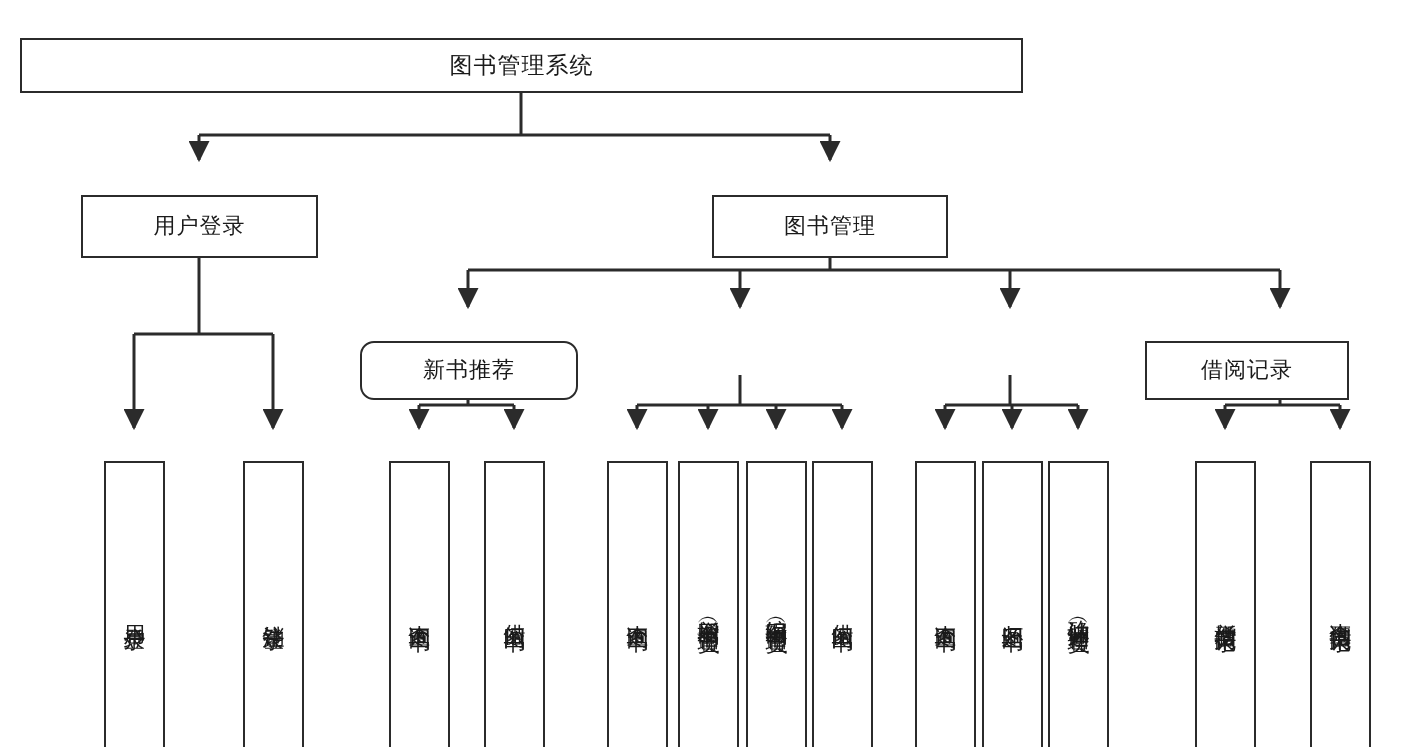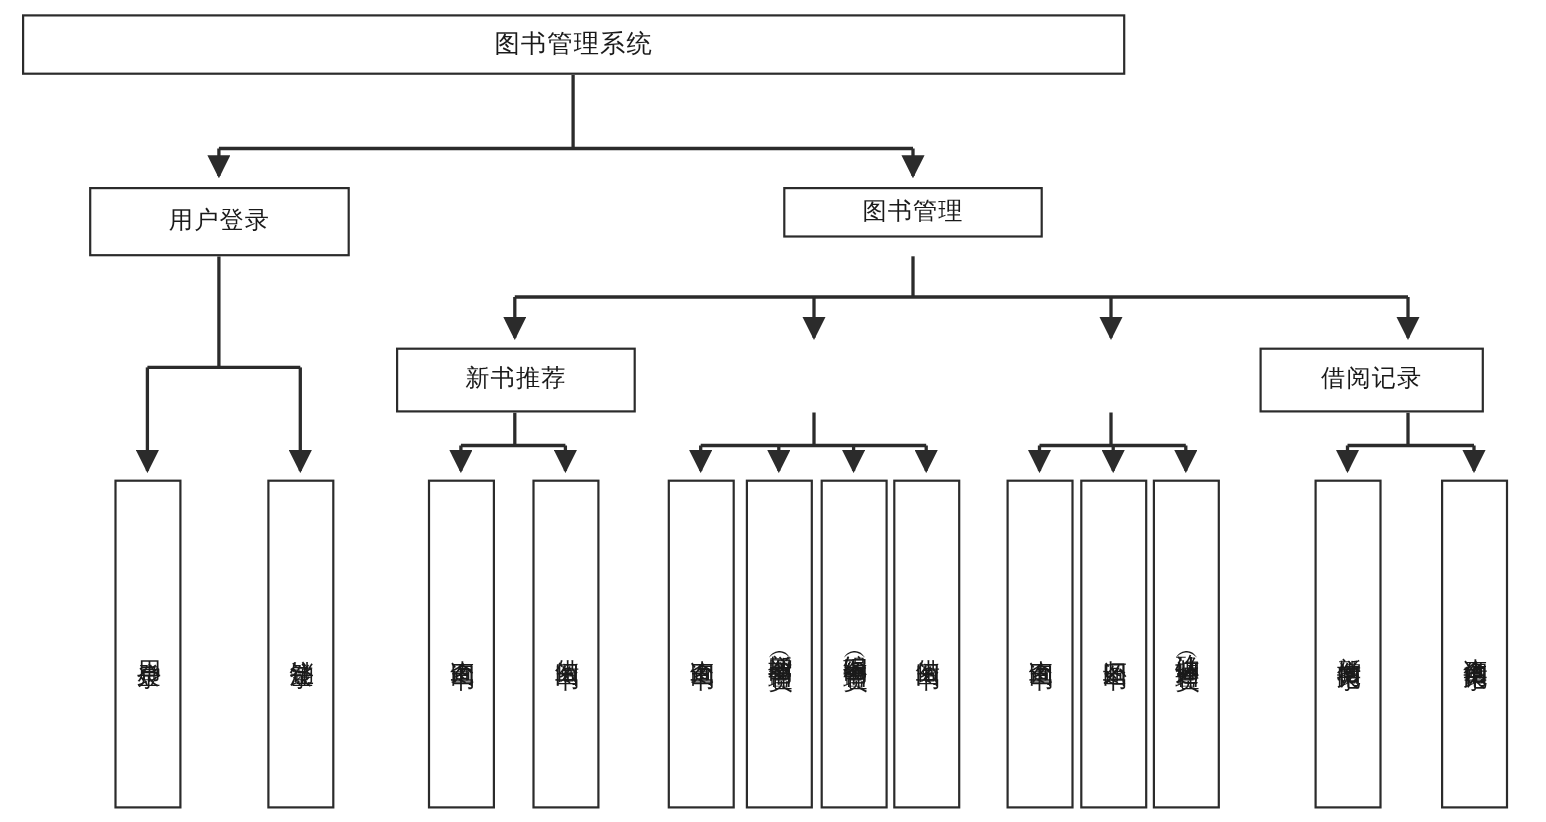--- a/index.html
+++ b/index.html
@@ -29,20 +29,21 @@
   .node {
     position: absolute;
     box-sizing: border-box;
     border: 2px solid #2b2b2b;
     background: #ffffff;
     display: flex;
     align-items: center;
     justify-content: center;
     color: #1a1a1a;
     text-align: center;
+    margin-top: 25px;
   }
   .node.horiz {
     font-size: 22px;
     letter-spacing: 1px;
     line-height: 1.2;
   }
   .node.root {
     font-size: 23px;
   }
   .node.vert {
@@ -123,25 +124,25 @@
     </g>
   </svg>
 
   <div class="node horiz root" style="left:20px; top:13px; width:1003px; height:55px;">
     <span>图书管理系统</span>
   </div>
 
   <div class="node horiz" style="left:81px; top:170px; width:237px; height:63px;">
     <span>用户登录</span>
   </div>
-  <div class="node horiz" style="left:712px; top:170px; width:236px; height:46px;">
+  <div class="node horiz" style="left:712px; top:170px; width:236px; height:63px;">
     <span>图书管理</span>
   </div>
 
-  <div class="node horiz" style="left:360px; top:316px; width:218px; height:59px;">
+  <div class="node horiz" style="left:360px; top:316px; width:218px; height:59px;border-radius:14px;">
     <span>新书推荐</span>
   </div>
   <div class="node horiz" style="left:1145px; top:316px; width:204px; height:59px;">
     <span>借阅记录</span>
   </div>
 
   <div class="node vert" style="left:104px; top:436px; width:61px; height:299px;">
     <span>用户登录</span>
   </div>
   <div class="node vert" style="left:243px; top:436px; width:61px; height:299px;">

